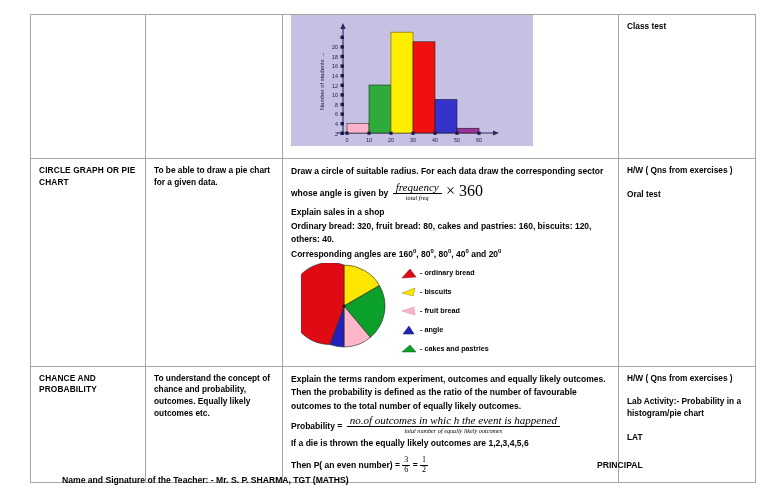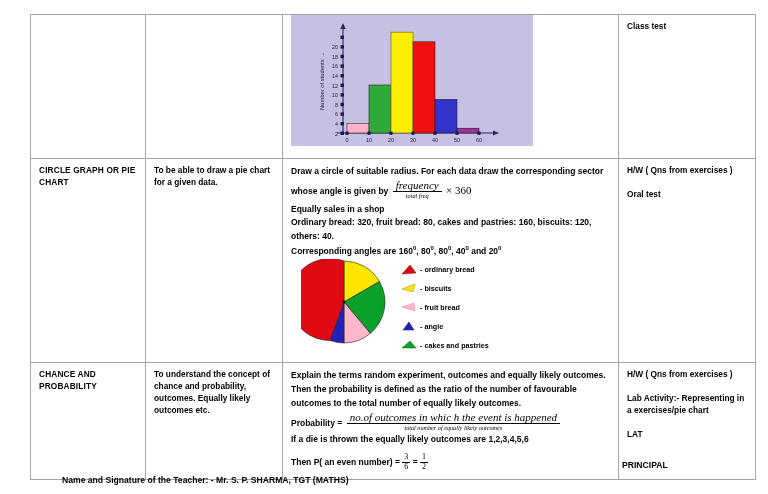--- a/index.html
+++ b/index.html
@@ -107,21 +107,21 @@
     display: inline-block;
     vertical-align: -0.5em;
     text-align: center;
     font-family: "Liberation Serif", serif;
     font-weight: normal;
     line-height: 1.1;
   }
   .frac-big .num { display: block; font-size: 8px; padding: 0 2px; }
   .frac-big .den { display: block; font-size: 8px; border-top: 1px solid #000; padding: 0 2px; }
 
-  .times { font-family: "Liberation Serif", serif; font-size: 11px; font-weight: normal; }
+  .times { font-family: "Liberation Serif", serif; font-size: 16px; font-weight: normal; }
 
   .sup { font-size: 6px; vertical-align: super; }
 
   
   .pie-block {
     display: flex;
     align-items: flex-start;
     margin-top: 2px;
   }
   .pie-svg { display: block; margin-left: 10px; }
@@ -152,21 +152,21 @@
     font-weight: bold;
   }
   .footer .teacher {
     position: absolute;
     left: 62px;
     top: 15px;
     white-space: nowrap;
   }
   .footer .principal {
     position: absolute;
-    left: 622px;
+    left: 597px;
     top: 0;
     white-space: nowrap;
   }
 </style>
 </head>
 <body>
 
 <div class="page">
 
   <table class="lesson-table">
@@ -262,21 +262,21 @@
           <div class="mtext">
             <div class="mline">Draw a circle of suitable radius. For each data draw the corresponding sector</div>
             <div class="mline">
               <span>whose angle is given by</span>
               <span class="frac">
                 <span class="num">frequency</span>
                 <span class="den">total freq</span>
               </span>
               <span class="times">× 360</span>
             </div>
-            <div class="mline" style="margin-top:3px">Equally sales in a shop</div>
+            <div class="mline" style="margin-top:3px">Explain sales in a shop</div>
             <div class="mline">Ordinary bread: 320, fruit bread: 80, cakes and pastries: 160, biscuits: 120,</div>
             <div class="mline">others: 40.</div>
             <div class="mline"><span>Corresponding angles are 160</span><span class="sup">0</span><span>, 80</span><span class="sup">0</span><span>, 80</span><span class="sup">0</span><span>, 40</span><span class="sup">0</span><span> and 20</span><span class="sup">0</span></div>
           </div>
 
           <div class="pie-block">
             <svg class="pie-svg" width="86" height="86" viewBox="0 0 86 86">
 
               <path d="M43,43 L43,2 A41,41 0 0,1 78.51,22.5 Z" fill="#ffe600" stroke="#222" stroke-width="0.6"></path>
 
@@ -355,21 +355,21 @@
               <span>=</span>
               <span class="frac-big">
                 <span class="num">1</span>
                 <span class="den">2</span>
               </span>
             </div>
           </div>
         </td>
         <td class="assess-cell">
           <p>H/W ( Qns from exercises )</p>
-          <p>Lab Activity:- Representing in a exercises/pie chart</p>
+          <p>Lab Activity:- Probability in a histogram/pie chart</p>
           <p>LAT</p>
         </td>
       </tr>
 
     </tbody>
   </table>
 
   <div class="footer">
     <span class="teacher">Name and Signature of the Teacher: - Mr. S. P. SHARMA, TGT (MATHS)</span>
     <span class="principal">PRINCIPAL</span>

